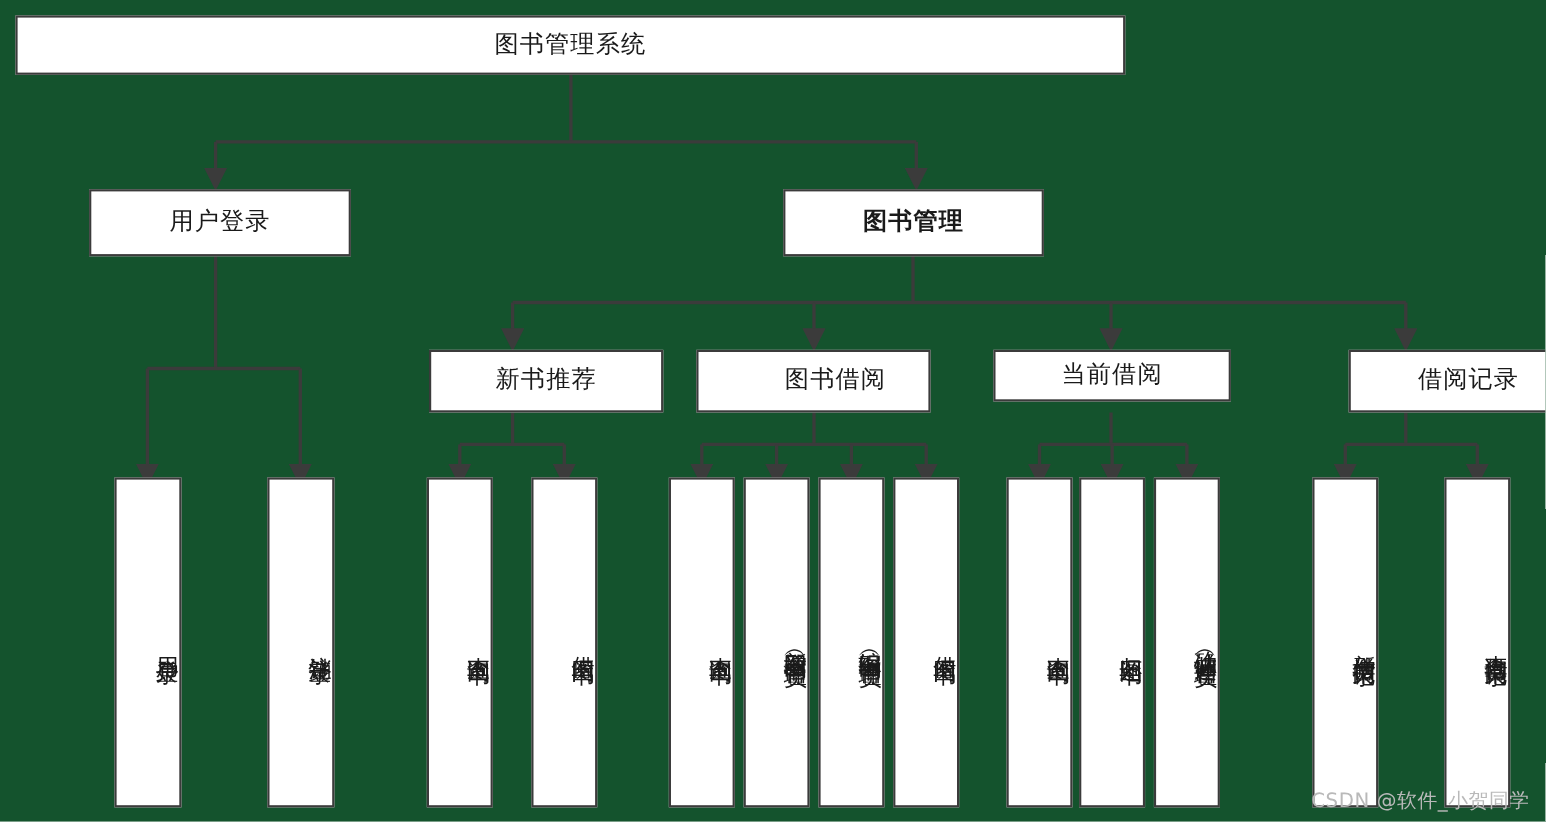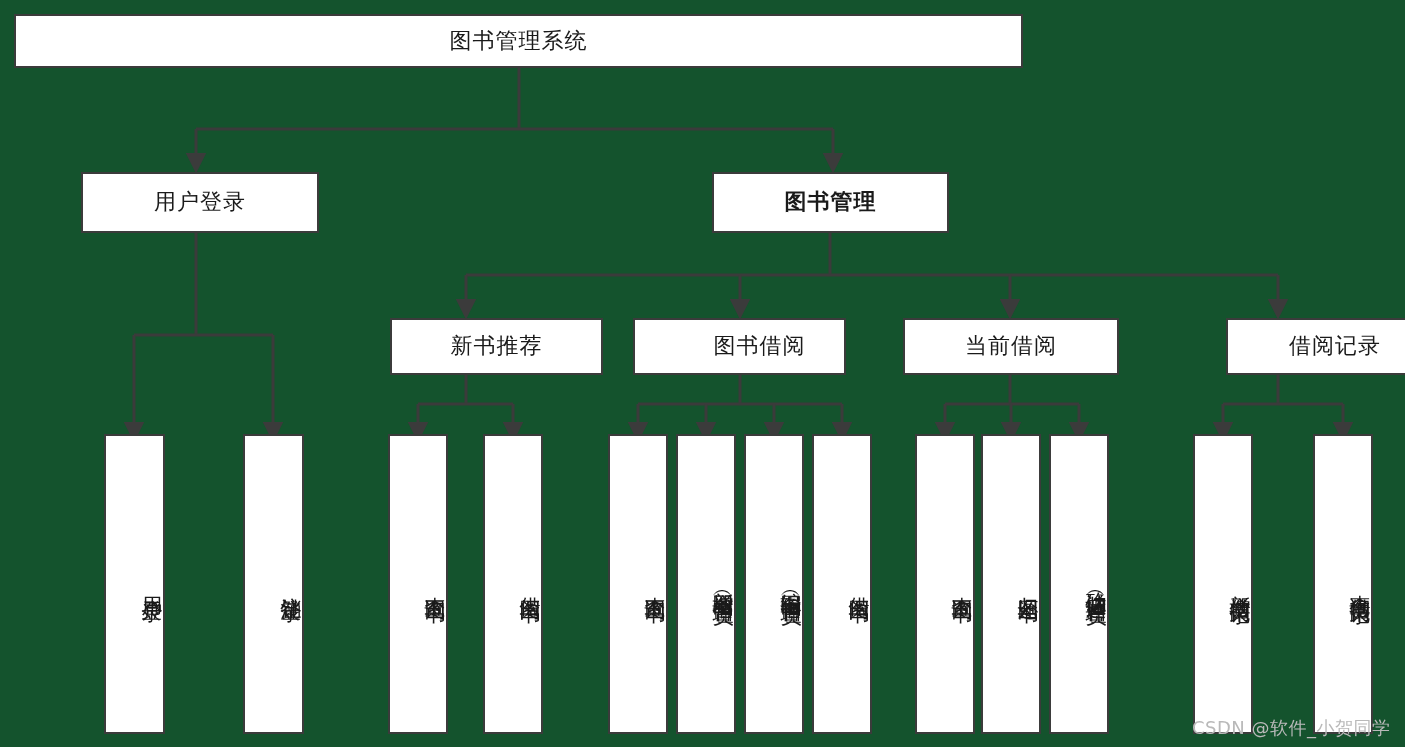--- a/index.html
+++ b/index.html
@@ -133,21 +133,21 @@
   </div>
 
   <div class="node horiz" style="left:362px; top:318px; width:213px; height:57px;margin-left:28px;">
     <span class="txt">新书推荐</span>
   </div>
 
   <div class="node horiz" style="left:633px; top:318px; width:213px; height:57px;padding-left:40px;">
     <span class="txt">图书借阅</span>
   </div>
 
-  <div class="node horiz" style="left:903px; top:318px; width:216px; height:57px;">
+  <div class="node horiz" style="left:903px; top:318px; width:216px; height:47px;">
     <span class="txt">当前借阅</span>
   </div>
 
   <div class="node horiz" style="left:1226px; top:318px; width:218px; height:57px;">
     <span class="txt">借阅记录</span>
   </div>
 
   <div class="node vert" style="left:104px; top:434px; width:61px; height:300px;">
     <span class="txt">用户登录</span>
   </div>

